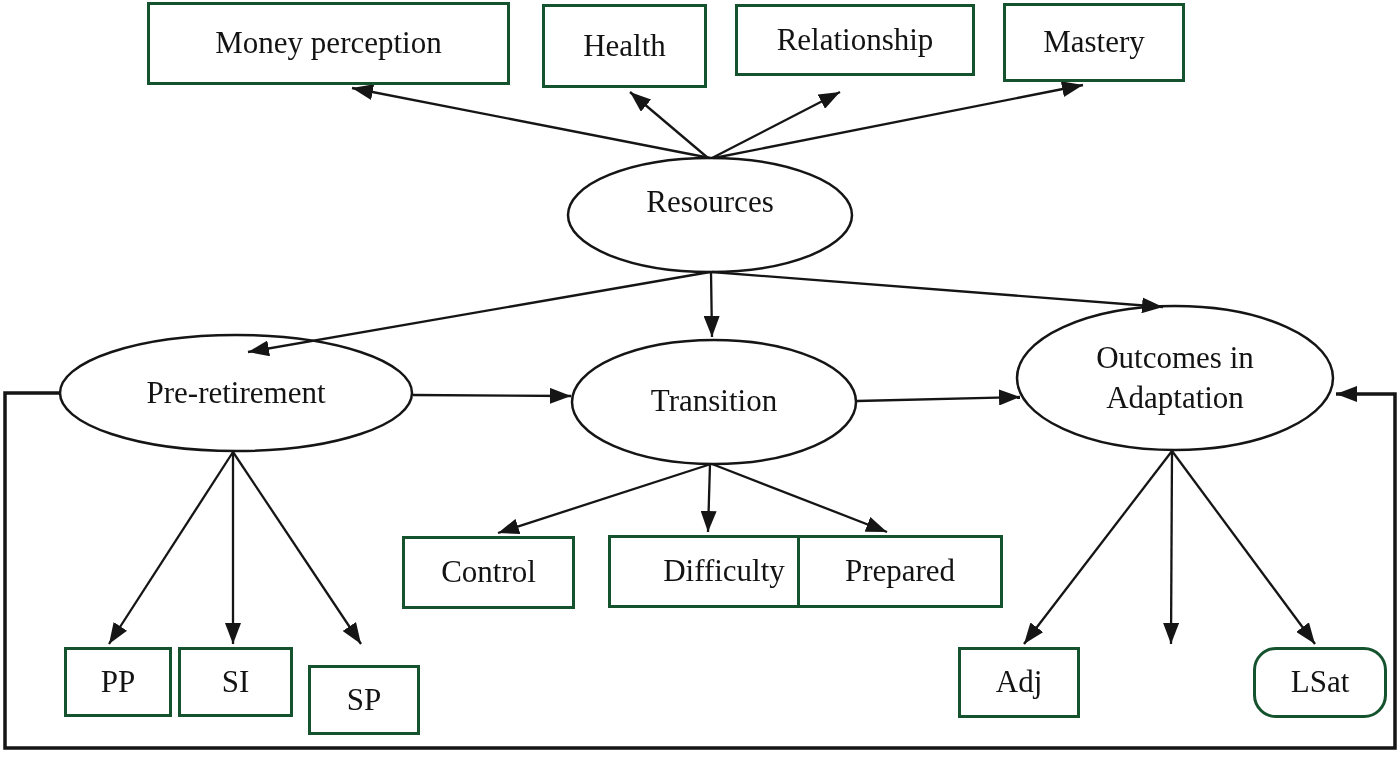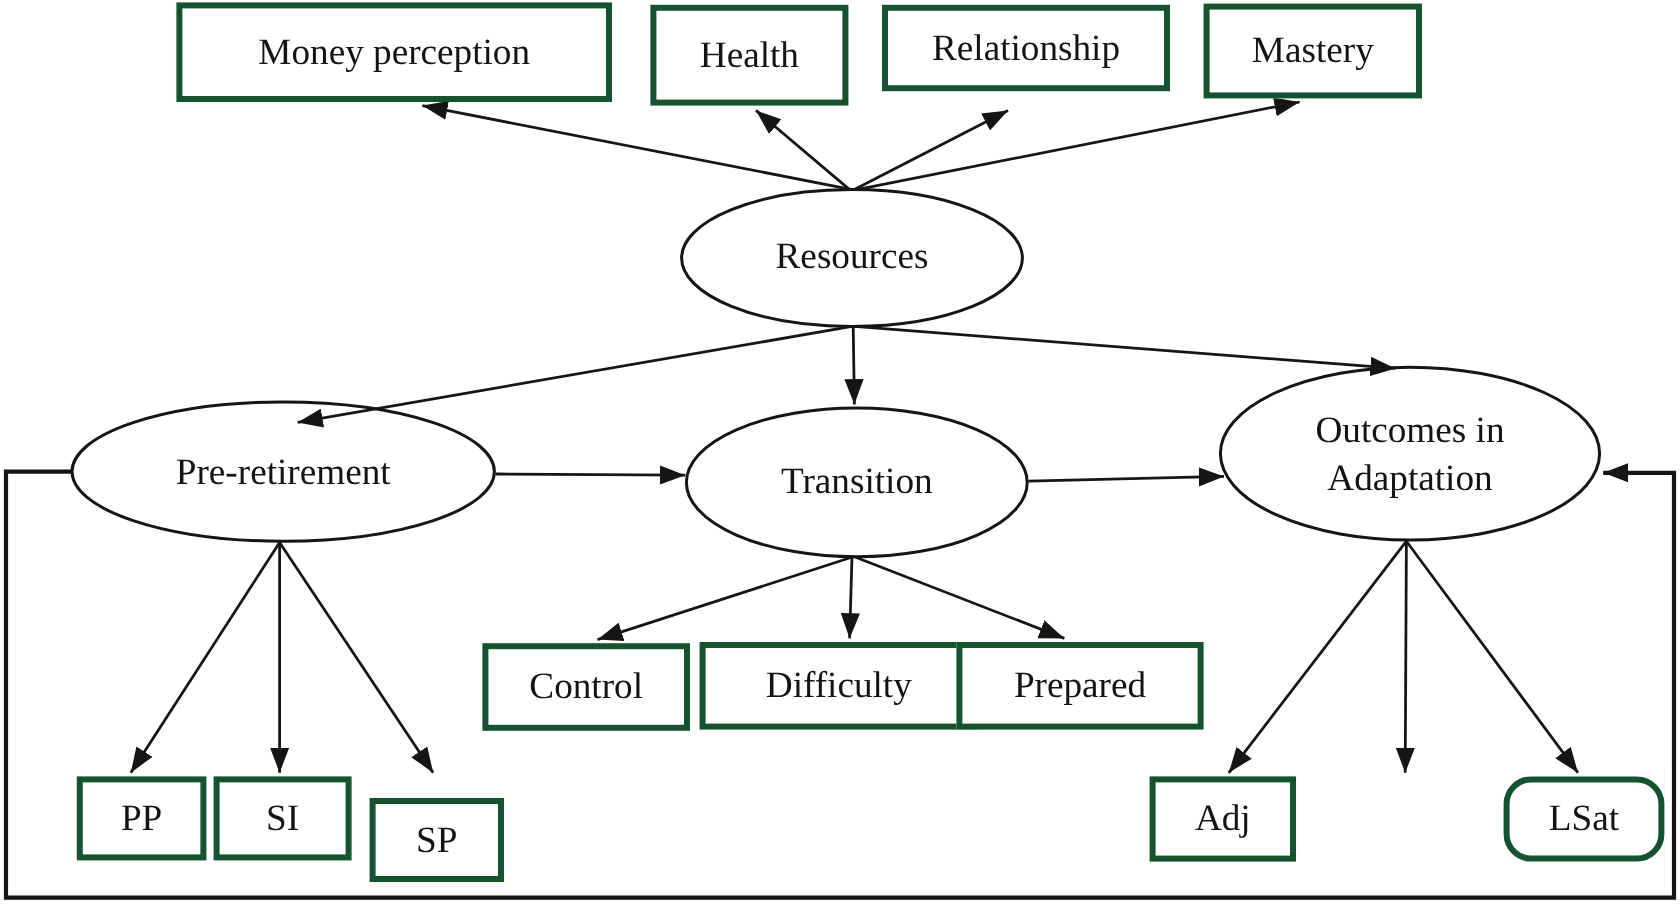--- a/index.html
+++ b/index.html
@@ -9,21 +9,21 @@
     height: 757px;
     background: #ffffff;
     font-family: "Liberation Serif", "DejaVu Serif", serif;
     color: #131313;
     overflow: hidden;
   }
   #wires { position: absolute; left: 0; top: 0; width: 1400px; height: 757px; }
   .box {
     position: absolute;
     box-sizing: border-box;
-    border: 5px solid #14532d;
+    border: 3px solid #14532d;
     background: #ffffff;
     display: flex;
     align-items: center;
     justify-content: center;
     font-size: 31px;
     line-height: 1.1;
     white-space: nowrap;
   }
   .ellipse-label {
     position: absolute;
@@ -84,32 +84,32 @@
   <div class="box" style="left:542px; top:4px; width:165px; height:84px;">
     <span>Health</span>
   </div>
   <div class="box" style="left:735px; top:4px; width:240px; height:72px;">
     <span>Relationship</span>
   </div>
   <div class="box" style="left:1003px; top:3px; width:182px; height:79px;">
     <span>Mastery</span>
   </div>
 
-  <div class="ellipse-label" style="left:710px; top:213px;">Resources</div>
+  <div class="ellipse-label" style="left:710px; top:202px;">Resources</div>
   <div class="ellipse-label" style="left:236px; top:393px;">Pre-retirement</div>
   <div class="ellipse-label" style="left:714px; top:401px;">Transition</div>
   <div class="ellipse-label" style="left:1175px; top:378px;">
     <div>Outcomes in</div>
     <div>Adaptation</div>
   </div>
 
   <div class="box" style="left:402px; top:536px; width:173px; height:73px;">
     <span>Control</span>
   </div>
-  <div class="box" style="left:583px; top:535px; width:232px; height:73px;">
+  <div class="box" style="left:608px; top:535px; width:232px; height:73px;">
     <span>Difficulty</span>
   </div>
   <div class="box" style="left:797px; top:535px; width:206px; height:73px;">
     <span>Prepared</span>
   </div>
 
   <div class="box" style="left:64px; top:647px; width:108px; height:70px;">
     <span>PP</span>
   </div>
   <div class="box" style="left:178px; top:647px; width:115px; height:70px;">

